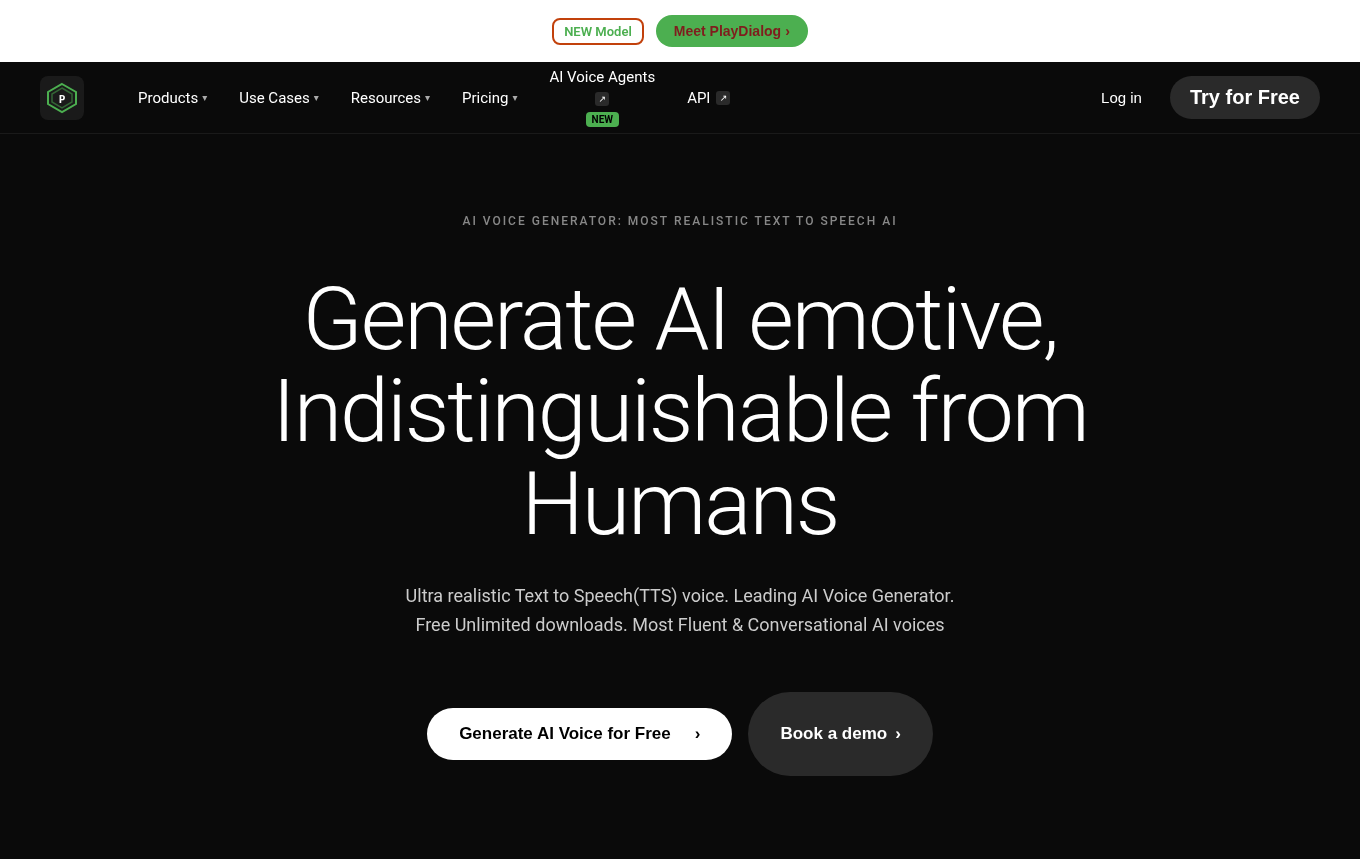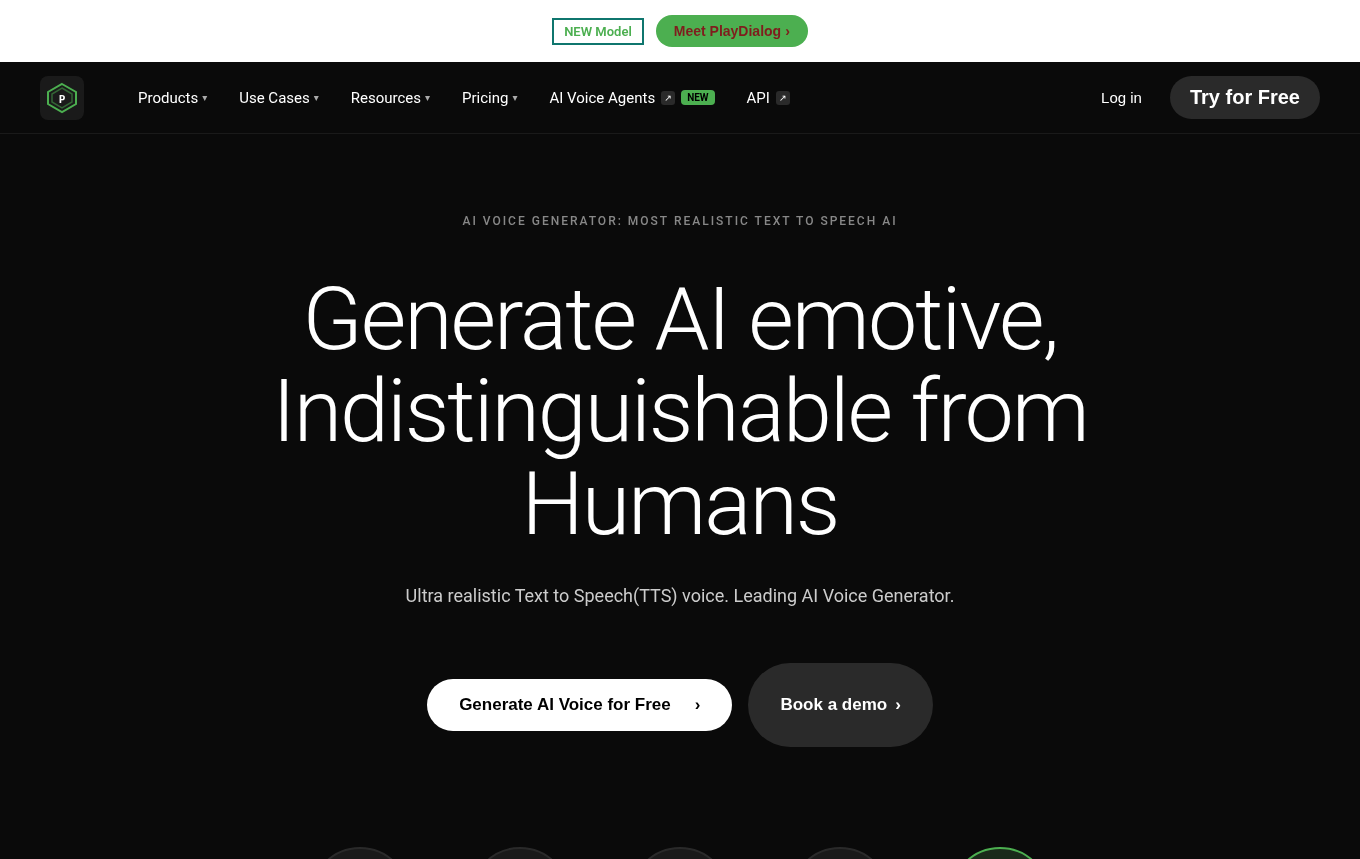--- a/index.html
+++ b/index.html
@@ -22,24 +22,24 @@
       background-color: #ffffff;
       display: flex;
       align-items: center;
       justify-content: center;
       gap: 12px;
       padding: 10px 20px;
       height: 62px;
     }
 
     .new-model-badge {
-      border: 2px solid #0f766e;
+      border: 2px solid #c2410c;
       color: #4CAF50;
       padding: 4px 10px;
-      border-radius: 0;
+      border-radius: 8px;
       font-size: 13px;
       font-weight: 600;
       white-space: nowrap;
     }
 
     .announcement-text {
       color: #111111;
       font-size: 15px;
     }
 
@@ -106,20 +106,21 @@
 
     .ai-voice-agents-item {
       display: flex;
       align-items: center;
       gap: 6px;
       padding: 8px 14px;
       color: #ffffff;
       font-size: 15px;
       cursor: pointer;
       border-radius: 8px;
+      flex-direction: column;
     }
 
     .external-link-icon {
       width: 14px;
       height: 14px;
       background-color: #2a2a2a;
       border-radius: 3px;
       display: inline-flex;
       align-items: center;
       justify-content: center;
@@ -332,20 +333,21 @@
   <p class="hero-subtitle">AI VOICE GENERATOR: MOST REALISTIC TEXT TO SPEECH AI</p>
 
   <h1 class="hero-title">
     <span>Generate AI emotive,</span><br>
     <span>Indistinguishable from</span><br>
     <span>Humans</span>
   </h1>
 
   <div class="hero-description">
     <p>Ultra realistic Text to Speech(TTS) voice. Leading AI Voice Generator.</p>
+    <p>Free Unlimited downloads. Most Fluent &amp; Conversational AI voices</p>
   </div>
 
   <div class="hero-buttons">
     <button class="generate-btn">
       <span>Generate AI Voice for Free</span>
       <span>›</span>
     </button>
     <button class="demo-btn">
       <span>Book a demo</span>
       <span>›</span>

